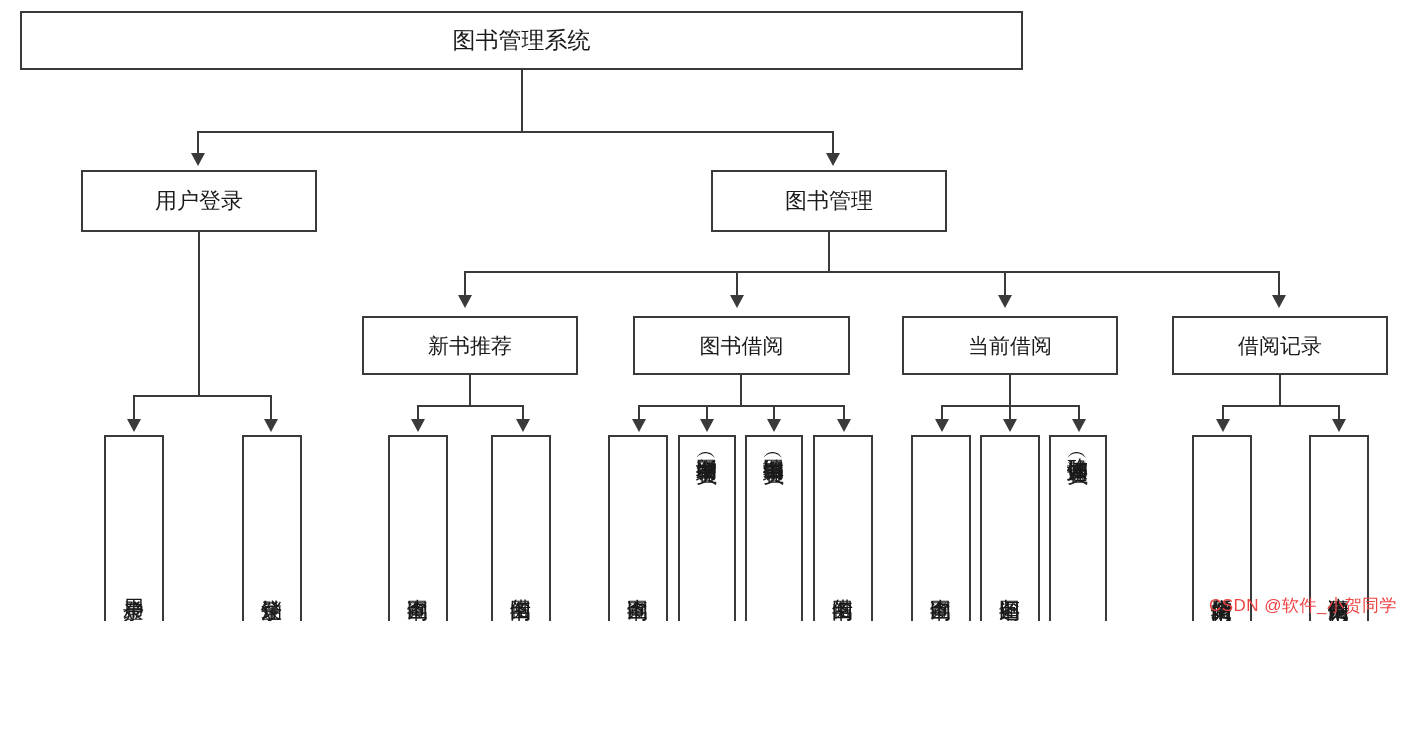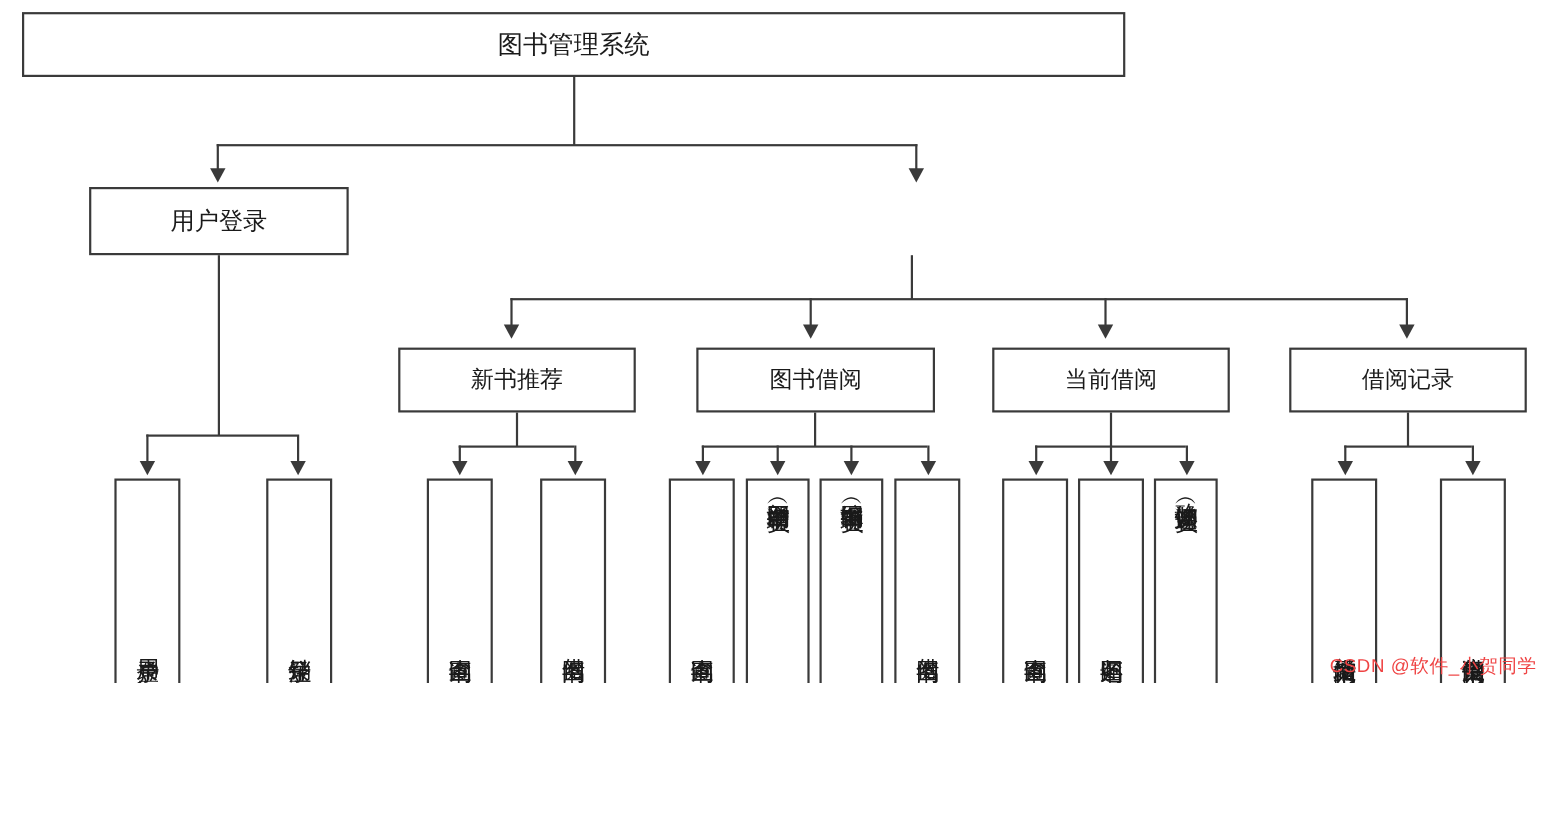--- a/index.html
+++ b/index.html
@@ -97,20 +97,23 @@
 
   <div class="vline" style="left:197px; top:131px; height:24px;"></div>
   <div class="arrow" style="left:191px; top:153px;"></div>
   <div class="vline" style="left:832px; top:131px; height:24px;"></div>
   <div class="arrow" style="left:826px; top:153px;"></div>
 
   <div class="node h-lvl1" style="left:81px; top:170px; width:236px; height:62px;">
     <span class="lbl">用户登录</span>
   </div>
 
+  <div class="node h-lvl1" style="left:711px; top:170px; width:236px; height:62px;">
+    <span class="lbl">图书管理</span>
+  </div>
 
   <div class="vline" style="left:198px; top:232px; height:164px;"></div>
   <div class="hline" style="left:133px; top:395px; width:137px;"></div>
   <div class="vline" style="left:133px; top:395px; height:26px;"></div>
   <div class="arrow" style="left:127px; top:419px;"></div>
   <div class="vline" style="left:270px; top:395px; height:26px;"></div>
   <div class="arrow" style="left:264px; top:419px;"></div>
 
   <div class="vline" style="left:828px; top:232px; height:40px;"></div>
   <div class="hline" style="left:464px; top:271px; width:816px;"></div>

